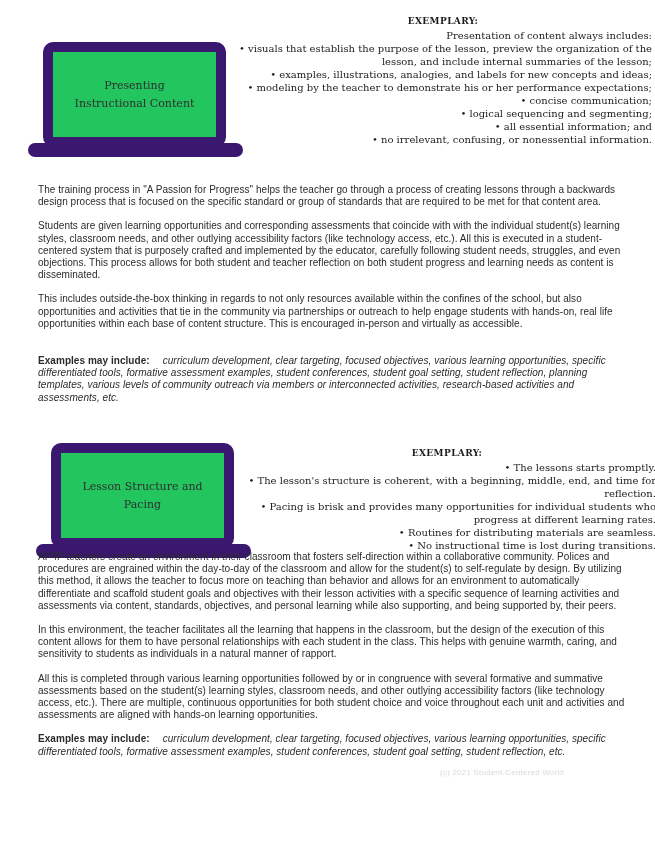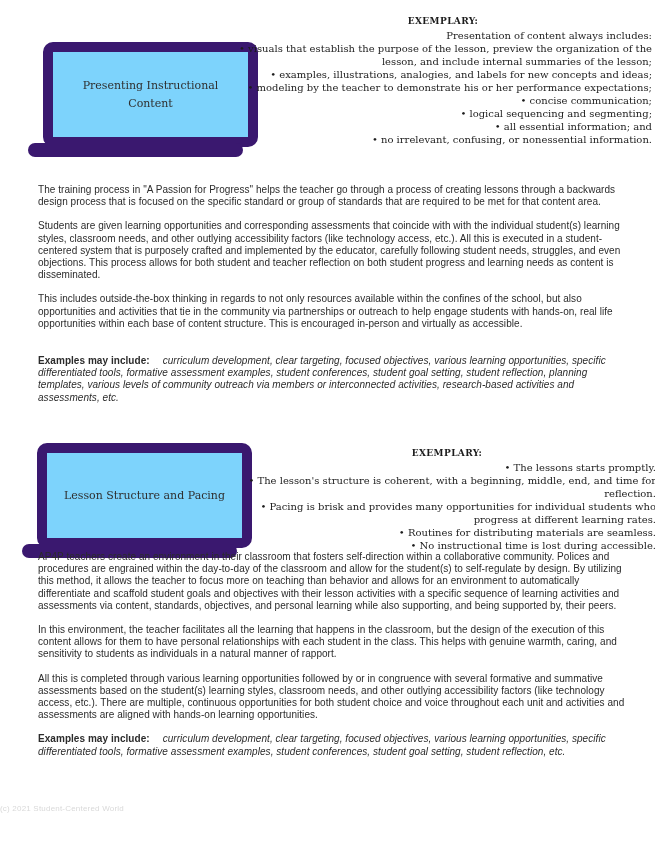--- a/index.html
+++ b/index.html
@@ -15,24 +15,24 @@
     background:#ffffff;
     font-family:"Liberation Sans", sans-serif;
     color:var(--ink);
     overflow:hidden;
   }
 
   
   .laptop{position:absolute;width:215px;height:117px;}
   .laptop-screen{
     position:absolute;left:15px;top:0;
-    width:215px;height:105px;
+    width:183px;height:105px;
     border:10px solid var(--purple);
     border-radius:10px;
-    background:#7dd3fc;
+    background:#22c55e;
     display:flex;align-items:center;justify-content:center;
     text-align:center;
   }
   .laptop-base{
     position:absolute;left:0;top:101px;
     width:215px;height:14px;
     background:var(--purple);
     border-radius:7px;
   }
   .laptop-label{
@@ -65,22 +65,22 @@
     color:var(--ink);
     letter-spacing:.05px;
   }
   .paragraphs p{margin:0 0 12px 0;}
   .paragraphs p.gap-lg{margin-top:25px;}
   .examples-label{font-weight:bold;margin-right:13px;}
   .examples-text{font-style:italic;margin-top:12px;}
 
   
   .footer{
-    position:absolute;left:0;top:804px;width:564px;
-    text-align:left;
+    position:absolute;left:0;top:768px;width:564px;
+    text-align:right;
     font-size:8px;color:#d9d9d9;letter-spacing:.2px;
   }
 </style>
 </head>
 <body>
 
 <div class="page">
 
   <div class="laptop" style="left:28px;top:42px;">
     <div class="laptop-screen">
@@ -101,34 +101,34 @@
     <div class="ex-line">• no irrelevant, confusing, or nonessential information.</div>
   </div>
 
   <div class="paragraphs" style="top:184px;">
     <p>The training process in "A Passion for Progress" helps the teacher go through a process of creating lessons through a backwards design process that is focused on the specific standard or group of standards that are required to be met for that content area.</p>
     <p>Students are given learning opportunities and corresponding assessments that coincide with with the individual student(s) learning styles, classroom needs, and other outlying accessibility factors (like technology access, etc.). All this is executed in a student-centered system that is purposely crafted and implemented by the educator, carefully following student needs, struggles, and even objections. This process allows for both student and teacher reflection on both student progress and learning needs as content is disseminated.</p>
     <p>This includes outside-the-box thinking in regards to not only resources available within the confines of the school, but also opportunities and activities that tie in the community via partnerships or outreach to help engage students with hands-on, real life opportunities within each base of content structure. This is encouraged in-person and virtually as accessible.</p>
     <p class="gap-lg"><span class="examples-label">Examples may include:</span><span class="examples-text">curriculum development, clear targeting, focused objectives, various learning opportunities, specific differentiated tools, formative assessment examples, student conferences, student goal setting, student reflection, planning templates, various levels of community outreach via members or interconnected activities, research-based activities and assessments, etc.</span></p>
   </div>
 
-  <div class="laptop" style="left:22px;top:443px;">
+  <div class="laptop" style="left:36px;top:443px;">
     <div class="laptop-screen">
       <div class="laptop-label">Lesson Structure and Pacing</div>
     </div>
     <div class="laptop-base"></div>
   </div>
 
   <div class="exemplary" style="left:238px;top:448px;">
     <div class="ex-heading">EXEMPLARY:</div>
     <div class="ex-line">• The lessons starts promptly.</div>
     <div class="ex-line">• The lesson's structure is coherent, with a beginning, middle, end, and time for reflection.</div>
     <div class="ex-line">• Pacing is brisk and provides many opportunities for individual students who progress at different learning rates.</div>
     <div class="ex-line">• Routines for distributing materials are seamless.</div>
-    <div class="ex-line">• No instructional time is lost during accessible.</div>
+    <div class="ex-line">• No instructional time is lost during transitions.</div>
   </div>
 
   <div class="paragraphs" style="top:551px;">
     <p>AP4P teachers create an environment in their classroom that fosters self-direction within a collaborative community. Polices and procedures are engrained within the day-to-day of the classroom and allow for the student(s) to self-regulate by design. By utilizing this method, it allows the teacher to focus more on teaching than behavior and allows for an environment to automatically differentiate and scaffold student goals and objectives with their lesson activities with a specific sequence of learning activities and assessments via content, standards, objectives, and personal learning while also supporting, and being supported by, their peers.</p>
     <p>In this environment, the teacher facilitates all the learning that happens in the classroom, but the design of the execution of this content allows for them to have personal relationships with each student in the class. This helps with genuine warmth, caring, and sensitivity to students as individuals in a natural manner of rapport.</p>
     <p>All this is completed through various learning opportunities followed by or in congruence with several formative and summative assessments based on the student(s) learning styles, classroom needs, and other outlying accessibility factors (like technology access, etc.). There are multiple, continuous opportunities for both student choice and voice throughout each unit and activities and assessments are aligned with hands-on learning opportunities.</p>
     <p><span class="examples-label">Examples may include:</span><span class="examples-text">curriculum development, clear targeting, focused objectives, various learning opportunities, specific differentiated tools, formative assessment examples, student conferences, student goal setting, student reflection, etc.</span></p>
   </div>
 
   <div class="footer">(c) 2021 Student-Centered World</div>

